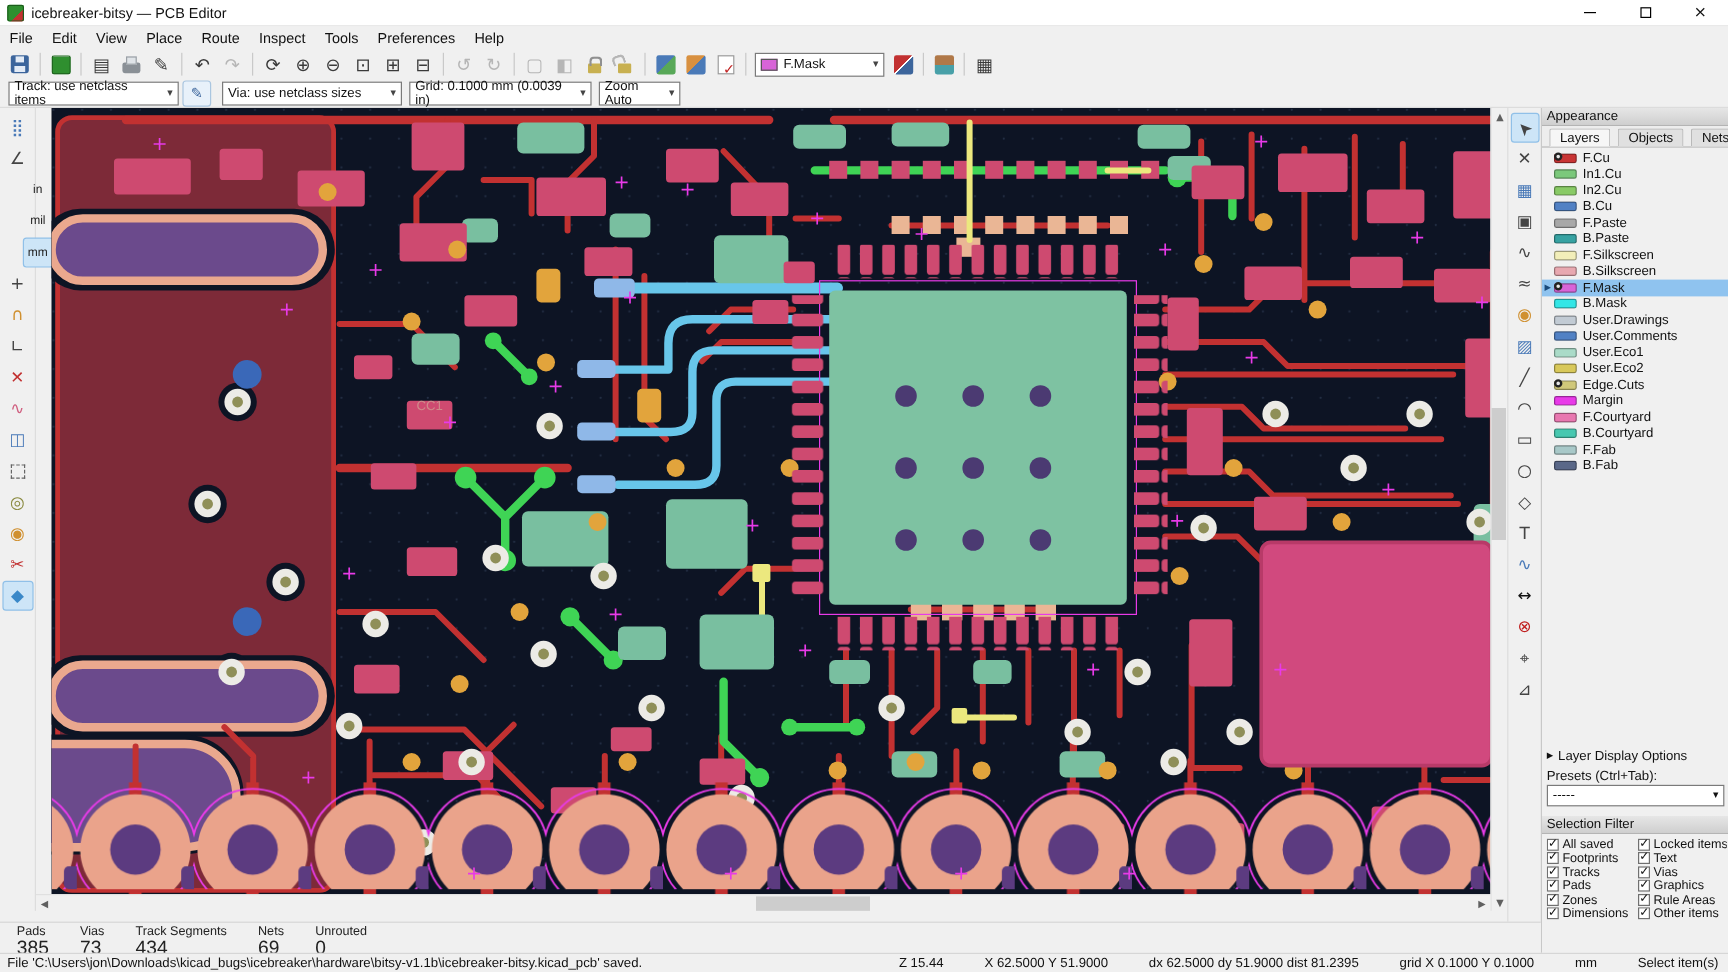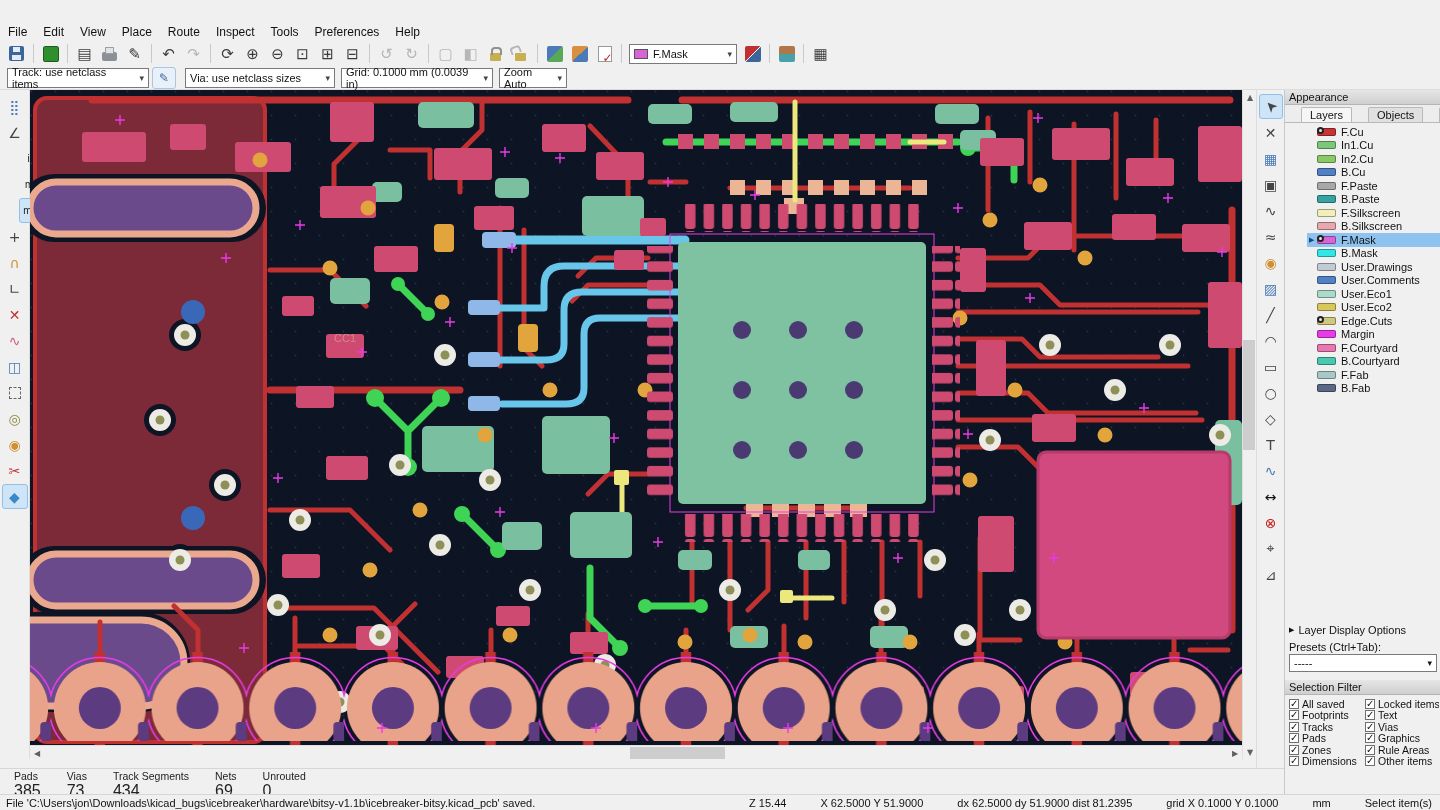--- a/index.html
+++ b/index.html
@@ -54,43 +54,43 @@
 
   
   #left-toolbar{position:absolute;left:0;top:90px;width:30px;height:669px;background:#f0f0f0;display:flex;flex-direction:column;align-items:center;padding-top:4px;border-right:1px solid #ddd;}
   .lbtn{width:26px;height:25px;display:flex;align-items:center;justify-content:center;font-size:14px;color:#444;border-radius:3px;margin-bottom:1px;border:1px solid transparent;}
   .lbtn.unit{font-size:10px;color:#222;font-family:"Liberation Sans",sans-serif;margin-left:34px;}
   .lbtn.pressed{background:#cde5f7;border:1px solid #90c0e8;}
   .lbtn.blue{color:#4a7ab8;} .lbtn.red{color:#c23131;} .lbtn.pink{color:#d06080;} .lbtn.olive{color:#8a8a40;} .lbtn.orange{color:#d09030;} .lbtn.cyanblue{color:#3a88c8;}
   .dash-box{width:12px;height:12px;border:1px dashed #666;}
 
   
-  #canvas-wrap{position:absolute;left:30px;top:90px;width:1212px;height:655px;background:#0d1424;}
+  #canvas-wrap{position:absolute;left:43px;top:90px;width:1212px;height:655px;background:#0d1424;}
   #canvas-wrap svg{display:block;width:100%;height:100%;}
 
   
   #vscroll{position:absolute;left:1242px;top:90px;width:14px;height:669px;background:#f0f0f0;border-left:1px solid #e0e0e0;}
   #vthumb{position:absolute;left:1px;top:250px;width:12px;height:110px;background:#cdcdcd;}
   .scroll-arrow{position:absolute;width:14px;height:14px;font-size:8px;color:#606060;display:flex;align-items:center;justify-content:center;}
   #hscroll{position:absolute;left:30px;top:745px;width:1212px;height:14px;background:#f0f0f0;border-top:1px solid #e0e0e0;}
   #hthumb{position:absolute;left:600px;top:1px;width:95px;height:12px;background:#cdcdcd;}
 
   
   #right-toolbar{position:absolute;left:1256px;top:90px;width:28px;height:704px;background:#f0f0f0;display:flex;flex-direction:column;align-items:center;padding-top:4px;border-left:1px solid #ddd;}
   .rbtn{width:24px;height:25px;display:flex;align-items:center;justify-content:center;font-size:14px;color:#444;border-radius:3px;margin-bottom:1px;border:1px solid transparent;}
   .rbtn.pressed{background:#cde5f7;border:1px solid #90c0e8;}
   .rbtn.blue{color:#4a7ab8;} .rbtn.orange{color:#d09030;} .rbtn.red{color:#c02020;} .rbtn.dark{color:#111;}
 
   
   #right-panel{position:absolute;left:1284px;top:90px;width:156px;height:704px;background:#f0f0f0;border-left:1px solid #c8c8c8;font-size:11px;}
   .panel-header{height:15px;background:linear-gradient(#e6e6e6,#cfcfcf);border-bottom:1px solid #b4b4b4;padding:1px 4px;font-size:11px;}
   #appearance-tabs{display:flex;height:18px;border-bottom:1px solid #b9b9b9;background:#ededed;padding-top:2px;}
-  .tab{padding:1px 8px;font-size:11px;border:1px solid #b9b9b9;border-bottom:none;background:#e0e0e0;margin-left:16px;border-radius:2px 2px 0 0;}
+  .tab{padding:1px 8px;font-size:11px;border:1px solid #b9b9b9;border-bottom:none;background:#e0e0e0;margin-left:6px;border-radius:2px 2px 0 0;}
   .tab.selected{background:#f6f6f6;}
-  #layer-list{padding-top:2px;margin-left:22px;}
+  #layer-list{padding-top:2px;}
   .layer-row{display:flex;align-items:center;height:13.5px;padding-left:2px;}
   .layer-row.sel{background:#8fc3ef;}
   .layer-arrow{width:8px;font-size:7px;color:#1a4a7a;visibility:hidden;font-family:"DejaVu Sans",sans-serif;}
   .layer-row.sel .layer-arrow{visibility:visible;}
   .layer-swatch{width:19px;height:8px;border-radius:2px;border:1px solid rgba(0,0,0,.35);margin-right:5px;position:relative;}
   .layer-eye{display:none;}
   .layer-eye.on{display:block;position:absolute;left:-1px;top:-2px;width:7px;height:7px;border:2px solid #222;border-radius:50%;background:#e8e8e8;}
   .layer-name{font-size:11px;}
   #layer-display-row{position:absolute;left:0;top:534px;width:156px;display:flex;align-items:center;padding-left:4px;font-size:11px;}
   #layer-display-row .tri{font-size:7px;margin-right:4px;font-family:"DejaVu Sans",sans-serif;}
@@ -110,20 +110,33 @@
   .count-value{font-size:16px;color:#222;}
   #statusbar{position:absolute;left:0;top:794px;width:1440px;height:16px;background:#f0f0f0;border-top:1px solid #d6d6d6;display:flex;align-items:center;font-size:11px;padding:0 8px 0 6px;white-space:nowrap;}
   #sb-msg{flex:1;overflow:hidden;text-overflow:ellipsis;}
   .sb-seg{margin-left:34px;}
 </style>
 </head>
 <body>
 
 <div id="app">
 
+  <div id="titlebar">
+    <span class="appicon"></span>
+    <span id="title-text">icebreaker-bitsy — PCB Editor</span>
+    <div id="win-controls">
+      <div class="winbtn">
+          <span class="ic-min"></span>
+        </div>
+      <div class="winbtn">
+          <span class="ic-max"></span>
+        </div>
+      <div class="winbtn glyph">×</div>
+    </div>
+  </div>
 
   <div id="menubar">
 
   <span class="menu-item">File</span>
       <span class="menu-item">Edit</span>
       <span class="menu-item">View</span>
       <span class="menu-item">Place</span>
       <span class="menu-item">Route</span>
       <span class="menu-item">Inspect</span>
       <span class="menu-item">Tools</span>

